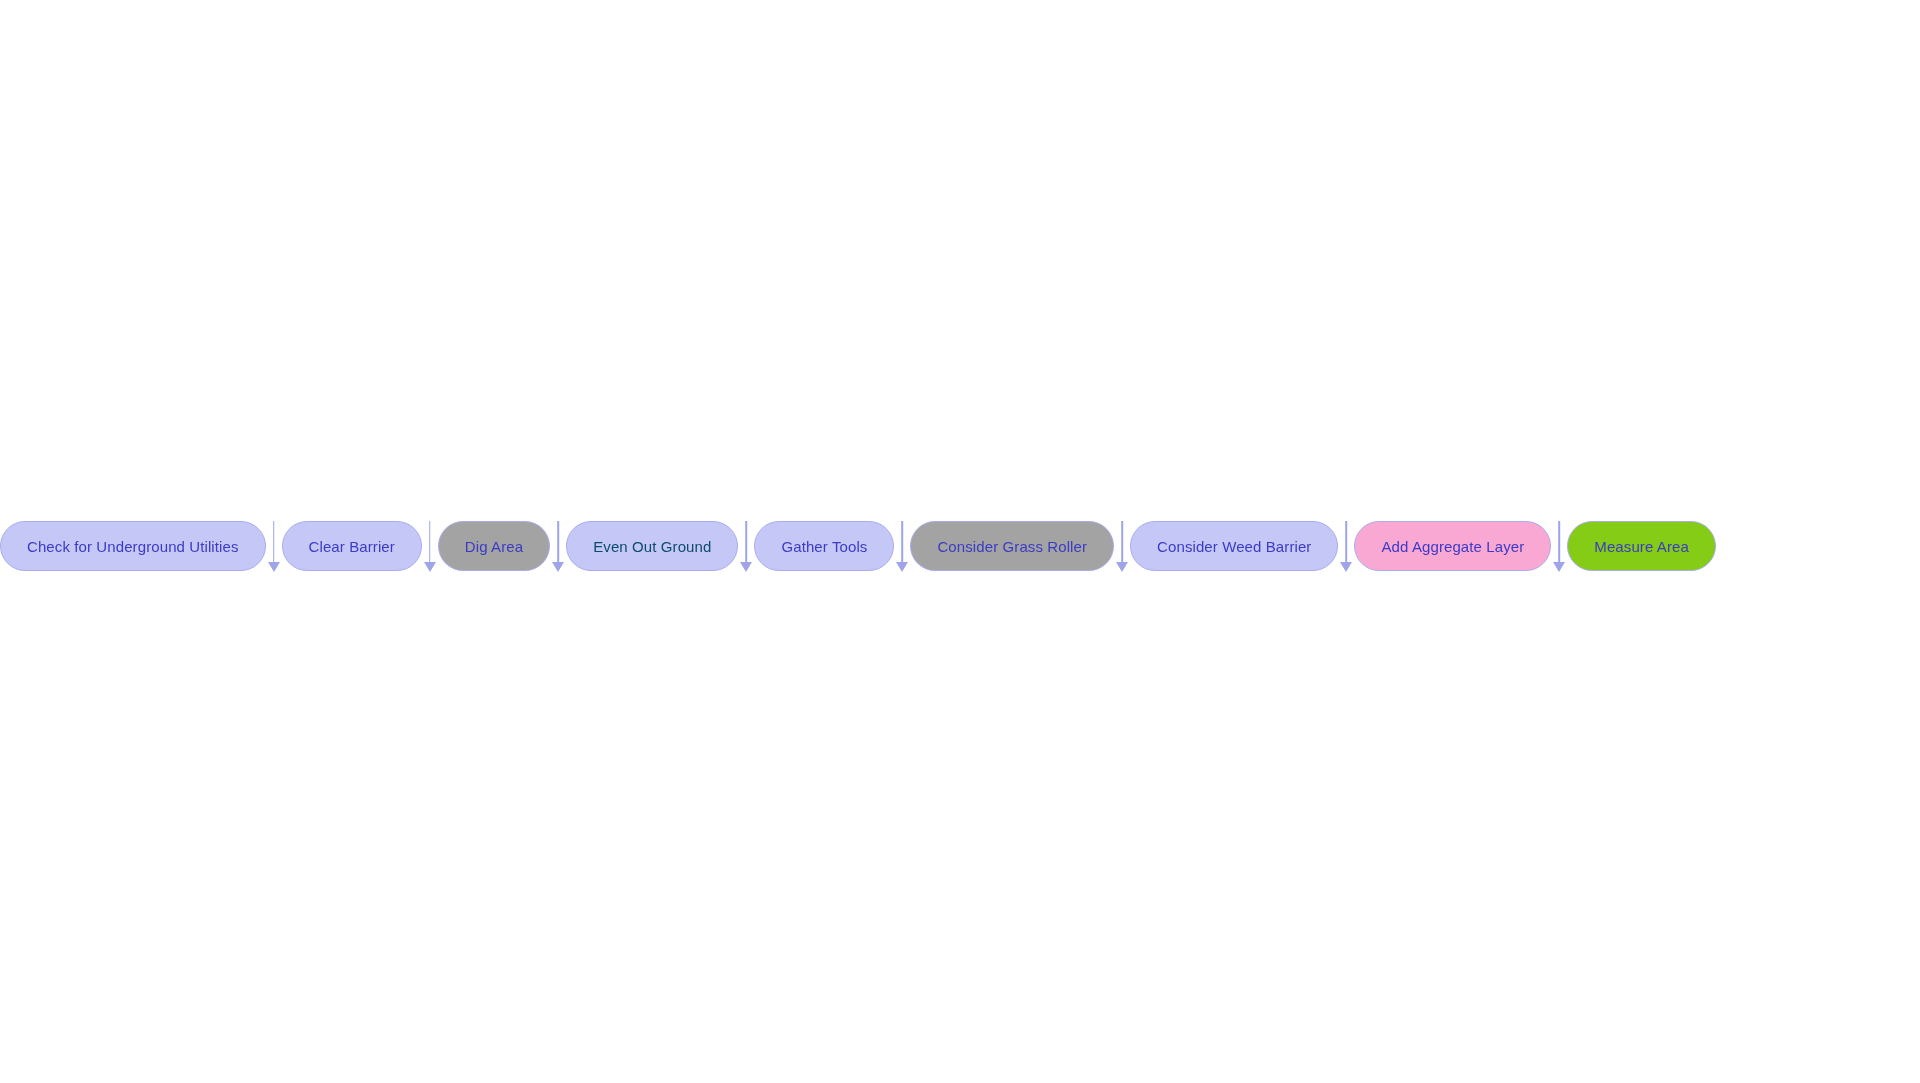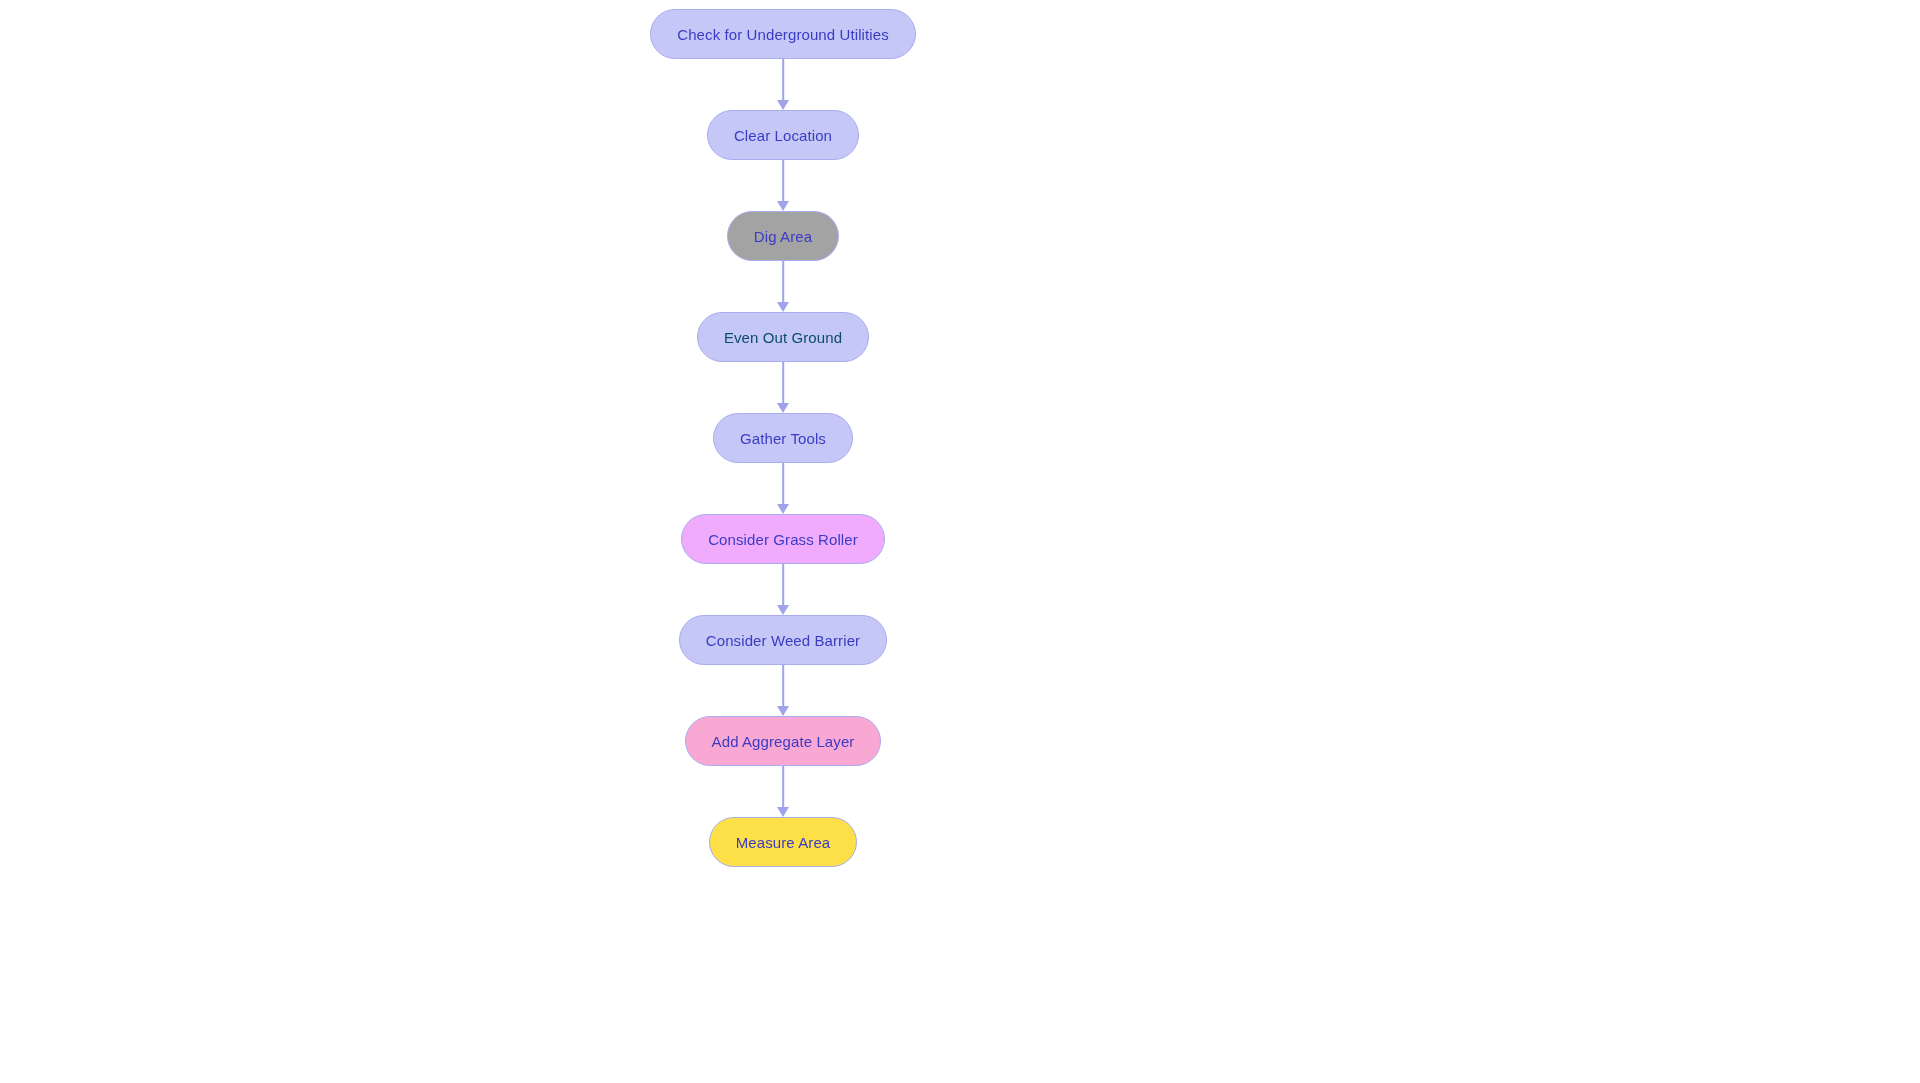--- a/index.html
+++ b/index.html
@@ -23,21 +23,21 @@
   }
 
   
   #flow-column {
     position: absolute;
     left: 0;
     top: 0;
     width: 1566px;       
     height: 1083px;
     display: flex;
-    flex-direction: column;
+    flex-direction: row;
     align-items: center;
     justify-content: flex-start;
     padding-top: 9px;
     box-sizing: border-box;
   }
 
   .flow-node {
     position: relative;
     height: 50px;
     border-radius: 25px;
@@ -98,21 +98,21 @@
     <div class="flow-node" style="background: rgb(197, 200, 247); border-color: rgb(169, 173, 239);">
       <span class="flow-node-label" style="color: rgb(59, 59, 196);">Check for Underground Utilities</span>
     </div>
 
     <div class="flow-connector">
       <div class="stem" style="background: rgb(159, 164, 234);"></div>
       <div class="head" style="border-top-color: rgb(159, 164, 234);"></div>
     </div>
 
     <div class="flow-node" style="background: rgb(197, 200, 247); border-color: rgb(169, 173, 239);">
-      <span class="flow-node-label" style="color: rgb(59, 59, 196);">Clear Location</span>
+      <span class="flow-node-label" style="color: rgb(59, 59, 196);">Clear Barrier</span>
     </div>
 
     <div class="flow-connector">
       <div class="stem" style="background: rgb(159, 164, 234);"></div>
       <div class="head" style="border-top-color: rgb(159, 164, 234);"></div>
     </div>
 
     <div class="flow-node" style="background: #a3a3a3; border-color: rgb(169, 173, 239);">
       <span class="flow-node-label" style="color: rgb(59, 59, 196);">Dig Area</span>
     </div>
@@ -133,21 +133,21 @@
 
     <div class="flow-node" style="background: rgb(197, 200, 247); border-color: rgb(169, 173, 239);">
       <span class="flow-node-label" style="color: rgb(59, 59, 196);">Gather Tools</span>
     </div>
 
     <div class="flow-connector">
       <div class="stem" style="background: rgb(159, 164, 234);"></div>
       <div class="head" style="border-top-color: rgb(159, 164, 234);"></div>
     </div>
 
-    <div class="flow-node" style="background: #f0abfc; border-color: rgb(169, 173, 239);">
+    <div class="flow-node" style="background: #a3a3a3; border-color: rgb(169, 173, 239);">
       <span class="flow-node-label" style="color: rgb(59, 59, 196);">Consider Grass Roller</span>
     </div>
 
     <div class="flow-connector">
       <div class="stem" style="background: rgb(159, 164, 234);"></div>
       <div class="head" style="border-top-color: rgb(159, 164, 234);"></div>
     </div>
 
     <div class="flow-node" style="background: rgb(197, 200, 247); border-color: rgb(169, 173, 239);">
       <span class="flow-node-label" style="color: rgb(59, 59, 196);">Consider Weed Barrier</span>
@@ -160,18 +160,18 @@
 
     <div class="flow-node" style="background: #f9a8d4; border-color: rgb(169, 173, 239);">
       <span class="flow-node-label" style="color: rgb(59, 59, 196);">Add Aggregate Layer</span>
     </div>
 
     <div class="flow-connector">
       <div class="stem" style="background: rgb(159, 164, 234);"></div>
       <div class="head" style="border-top-color: rgb(159, 164, 234);"></div>
     </div>
 
-    <div class="flow-node" style="background: #fde047; border-color: rgb(169, 173, 239); justify-content: center;">
+    <div class="flow-node" style="background: #84cc16; border-color: rgb(169, 173, 239); justify-content: center;">
       <span class="flow-node-label" style="color: rgb(59, 59, 196);">Measure Area</span>
     </div>
 
   </div>
 </div>
 
 </body></html>

